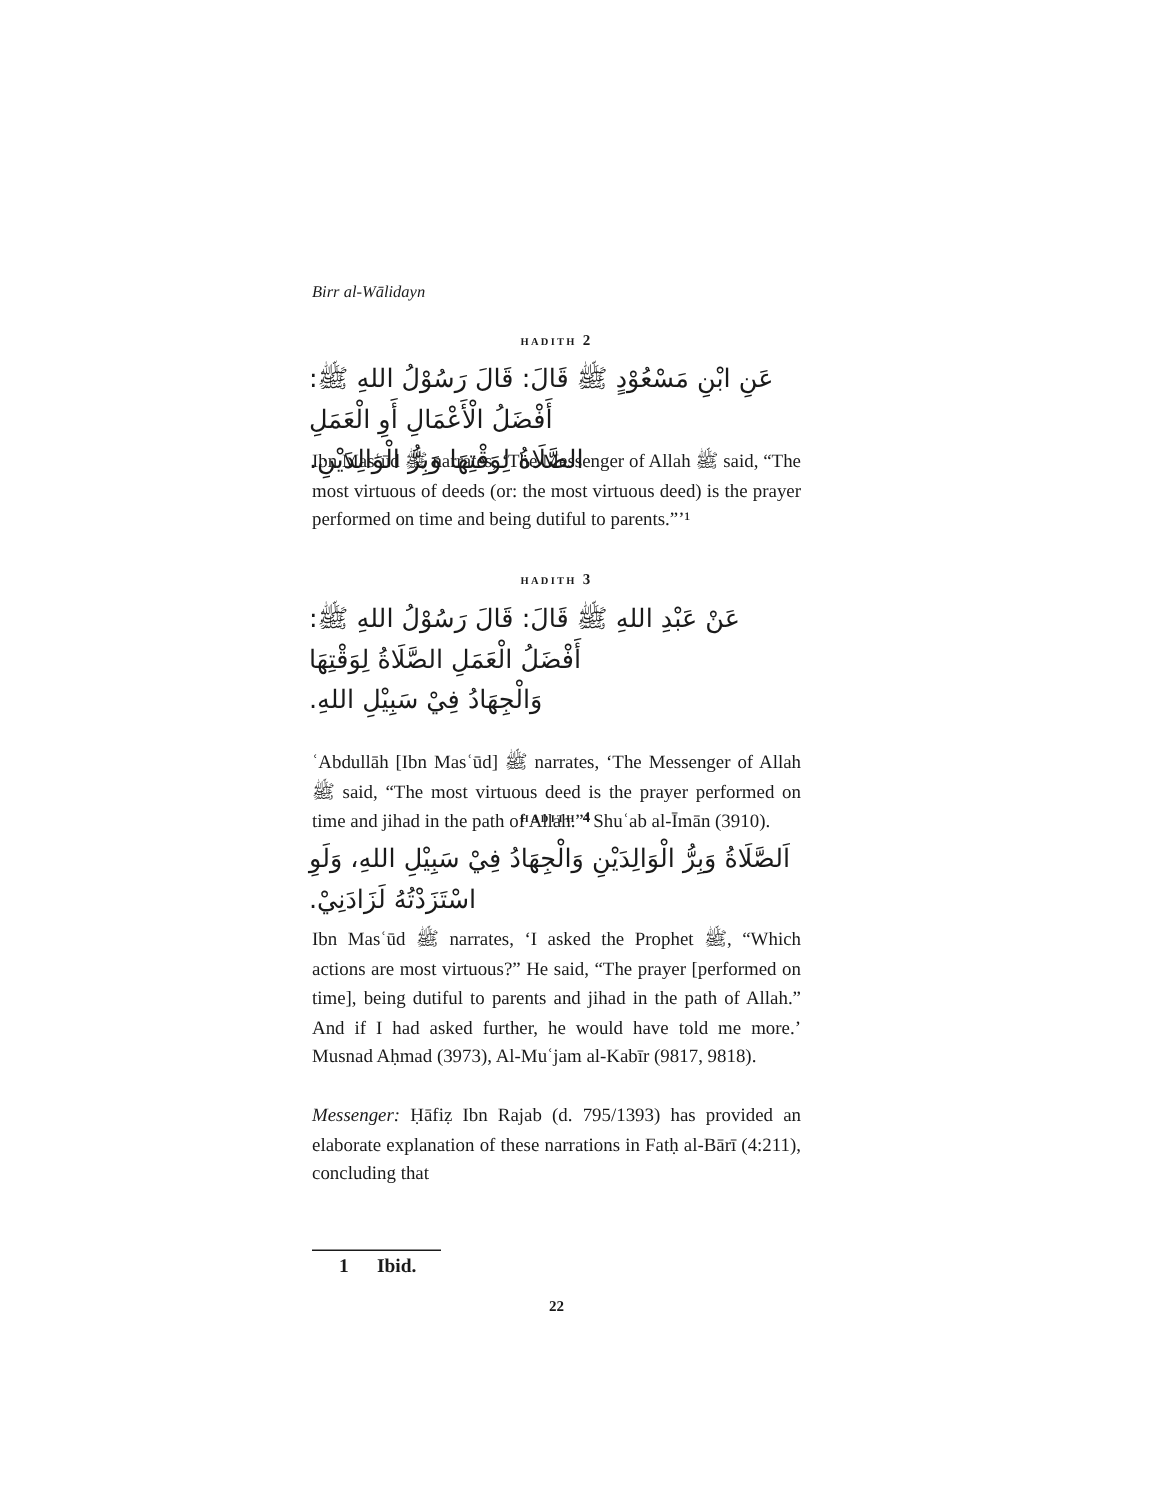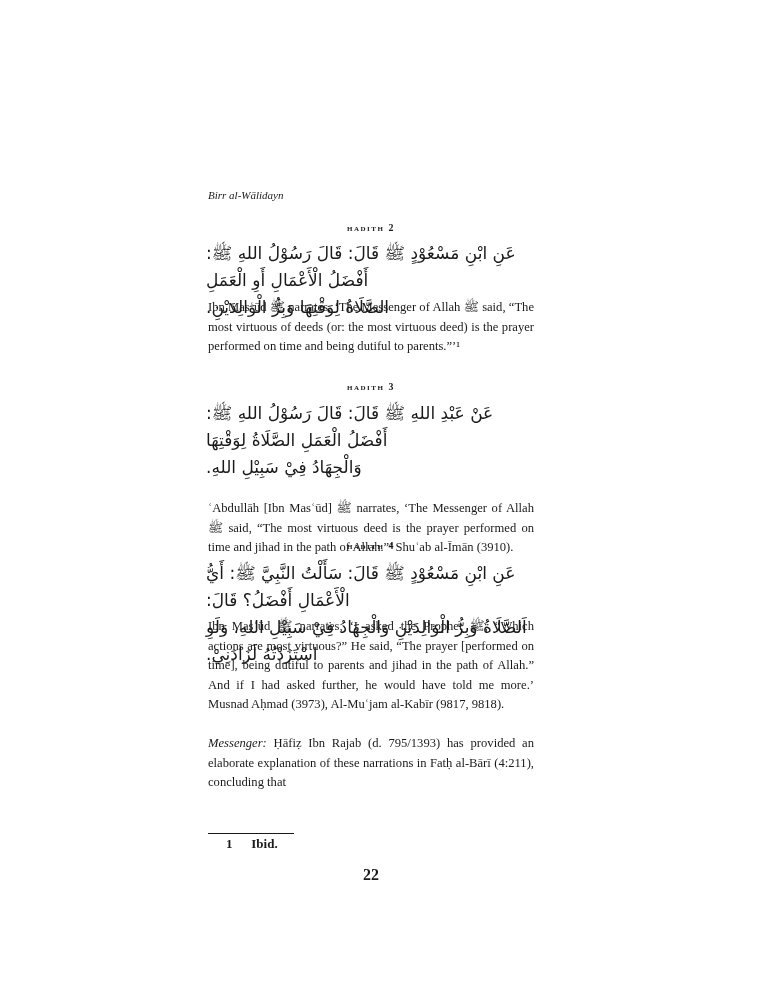--- a/index.html
+++ b/index.html
@@ -10,21 +10,21 @@
     .hadith-heading { position: absolute; left: 208px; width: 326px; text-align: center;
       font-size: 10px; letter-spacing: 1.5px; font-variant: small-caps; font-weight: bold; text-transform: lowercase; }
     .arabic { position: absolute; left: 206px; width: 330px; direction: rtl; text-align: left;
       font-family: "DejaVu Sans", sans-serif; font-size: 17px; line-height: 27px; }
     .arabic .l2 { display: block; }
     .en { position: absolute; left: 208px; width: 326px; font-size: 12.6px; line-height: 19.5px; text-align: justify; }
     .en .hl { font-style: italic; }
     .footnote-rule { position: absolute; left: 208px; top: 833px; width: 86px; height: 0; border-top: 1px solid #1a1a1a; }
     .footnote { position: absolute; left: 226px; top: 836px; font-size: 13px; font-weight: bold; }
     .footnote .num { display: inline-block; width: 22px; }
-    .page-number { position: absolute; left: 208px; width: 326px; top: 866px; text-align: center; font-size: 16px; font-weight: bold; }
+    .page-number { position: absolute; left: 208px; width: 326px; top: 866px; text-align: center; font-size: 10px; font-weight: bold; }
   </style>
 </head>
 <body>
 
 <div class="page">
 
   <div class="running-head">Birr al-Wālidayn</div>
 
   <div class="hadith-heading" style="top:222px;">hadith 2</div>
   <div class="arabic" style="top:240px;">
@@ -35,21 +35,20 @@
 
   <div class="hadith-heading" style="top:381px;">hadith 3</div>
   <div class="arabic" style="top:400px;">
     <span class="l2">عَنْ عَبْدِ اللهِ ﷺ قَالَ: قَالَ رَسُوْلُ اللهِ ﷺ: أَفْضَلُ الْعَمَلِ الصَّلَاةُ لِوَقْتِهَا</span>
     <span class="l2">وَالْجِهَادُ فِيْ سَبِيْلِ اللهِ.</span>
   </div>
   <div class="en" style="top:457px;margin-top:42px;">ʿAbdullāh [Ibn Masʿūd] ﷺ narrates, ‘The Messenger of Allah ﷺ said, “The most virtuous deed is the prayer performed on time and jihad in the path of Allah.”’ Shuʿab al-Īmān (3910).</div>
 
   <div class="hadith-heading" style="top:540px;">hadith 4</div>
   <div class="arabic" style="top:560px;">
-    <span class="l2">عَنِ ابْنِ مَسْعُوْدٍ ﷺ قَالَ: سَأَلْتُ النَّبِيَّ ﷺ: أَيُّ الْأَعْمَالِ أَفْضَلُ؟ قَالَ:</span>
     <span class="l2">اَلصَّلَاةُ وَبِرُّ الْوَالِدَيْنِ وَالْجِهَادُ فِيْ سَبِيْلِ اللهِ، وَلَوِ اسْتَزَدْتُهُ لَزَادَنِيْ.</span>
   </div>
   <div class="en" style="top:617px;">Ibn Masʿūd ﷺ narrates, ‘I asked the Prophet ﷺ, “Which actions are most virtuous?” He said, “The prayer [performed on time], being dutiful to parents and jihad in the path of Allah.” And if I had asked further, he would have told me more.’ Musnad Aḥmad (3973), Al-Muʿjam al-Kabīr (9817, 9818).</div>
 
   <div class="en" style="top:734px;">
     <span class="hl">Messenger:</span>
     <span>Ḥāfiẓ Ibn Rajab (d. 795/1393) has provided an elaborate explanation of these narrations in Fatḥ al-Bārī (4:211), concluding that</span>
   </div>
 
   <div class="footnote-rule"></div>

